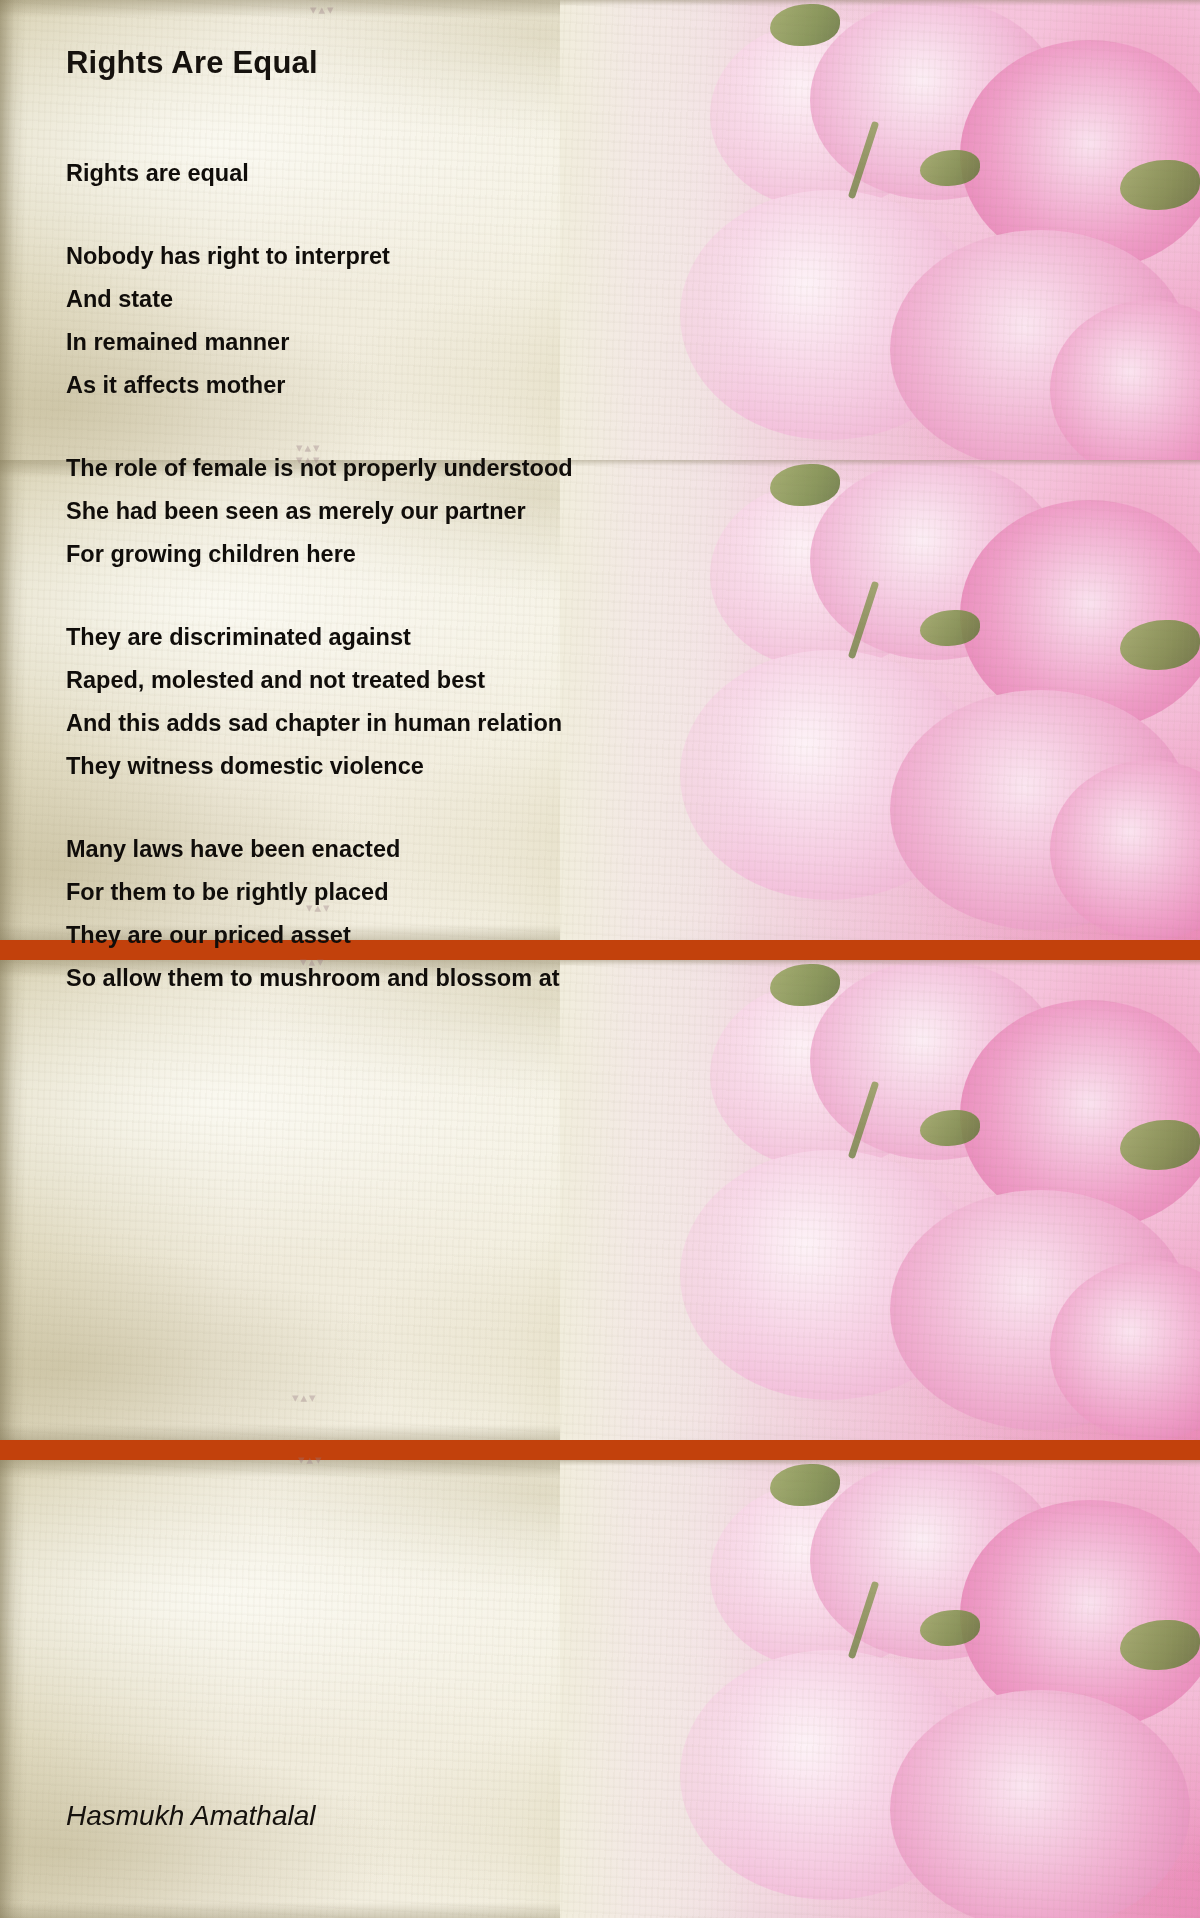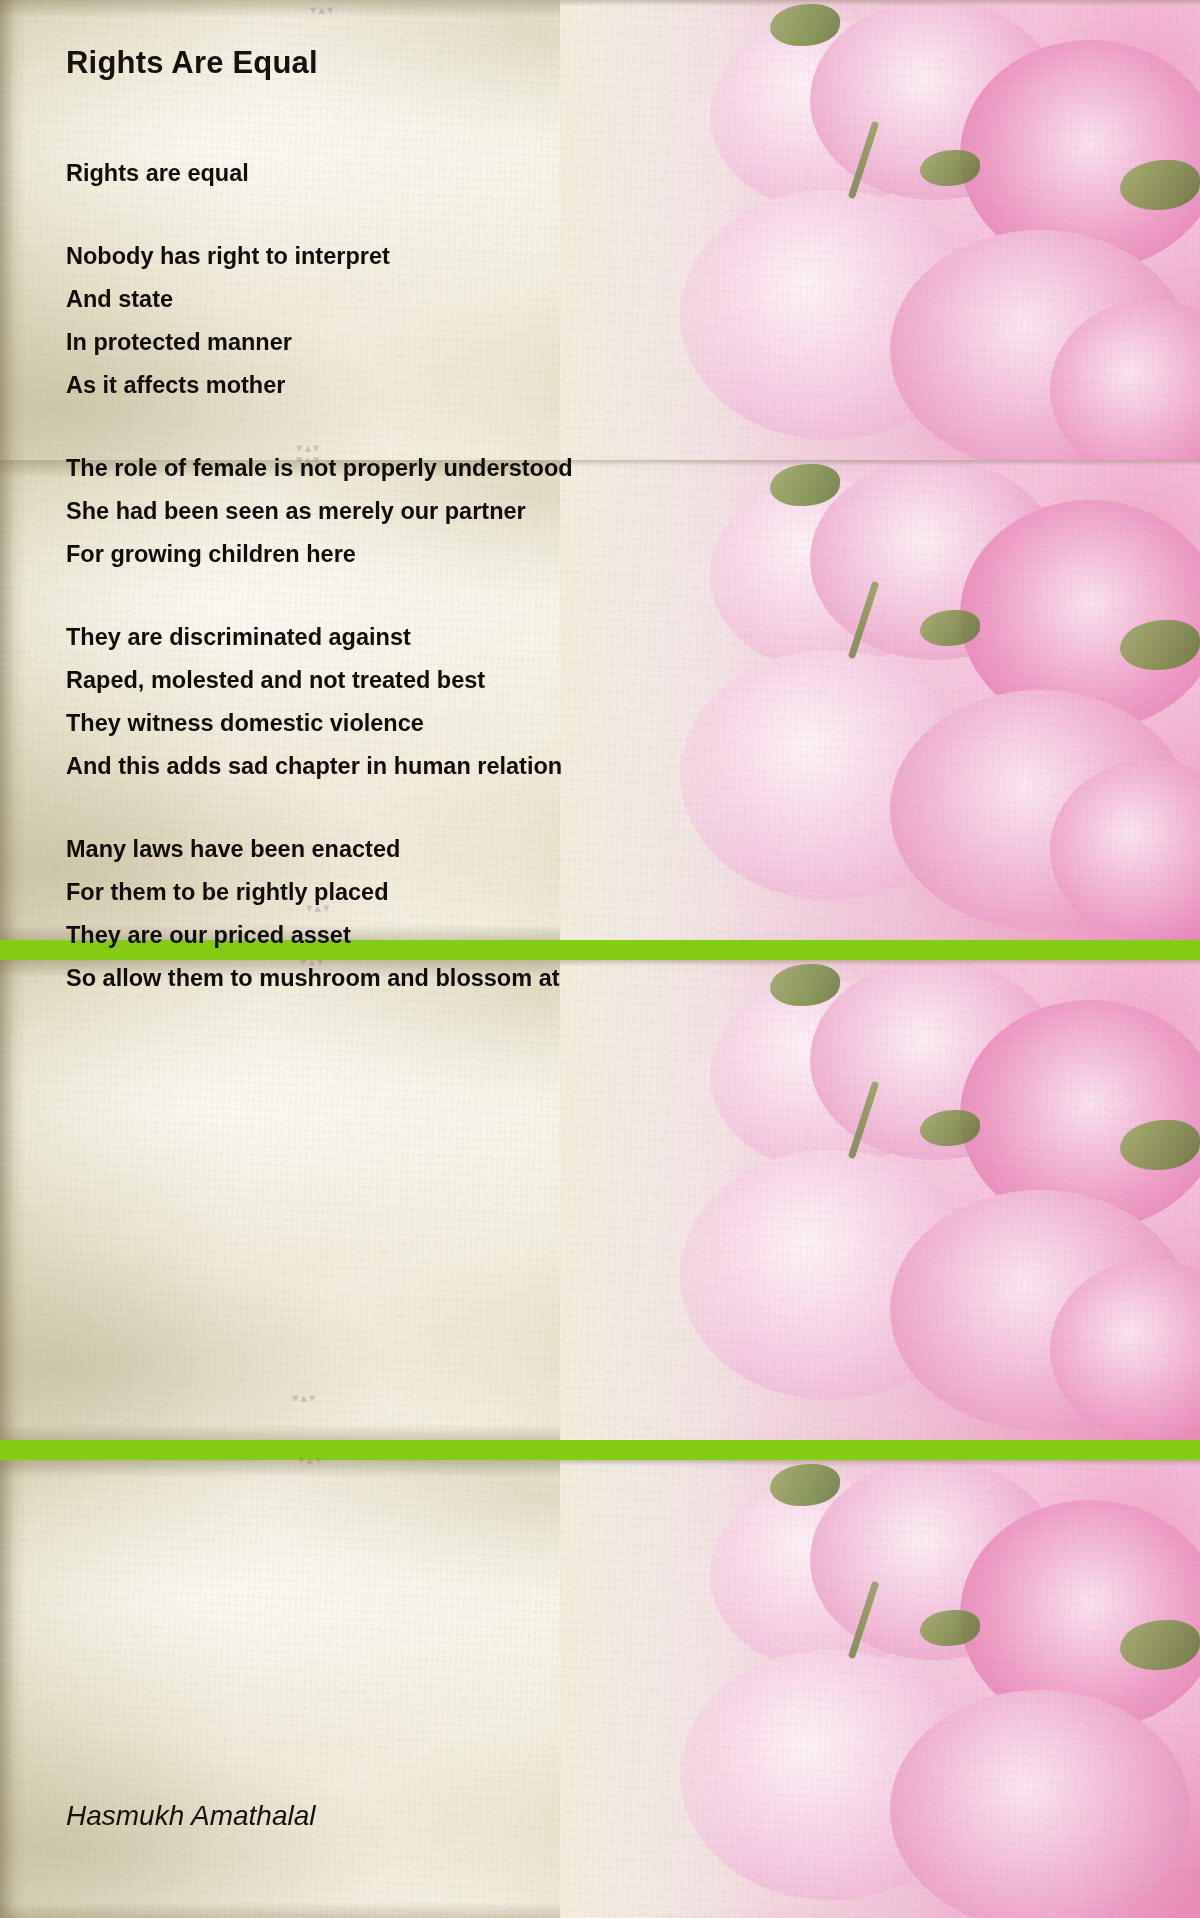--- a/index.html
+++ b/index.html
@@ -8,21 +8,21 @@
     background: #ffffff;
   }
   body {
     font-family: "Liberation Sans", sans-serif;
   }
   .page {
     position: relative;
     width: 1200px;
     height: 1918px;
     overflow: hidden;
-    background: #84cc16;
+    background: #c2410c;
   }
 
   
   .paper-tiles {
     position: absolute;
     inset: 0;
     z-index: 0;
   }
   .tile {
     position: absolute;
@@ -262,37 +262,37 @@
 
     <div class="poem-body">
 
       <div class="stanza">
         <div class="line">Rights are equal</div>
       </div>
 
       <div class="stanza">
         <div class="line">Nobody has right to interpret</div>
         <div class="line">And state</div>
-        <div class="line">In protected manner</div>
+        <div class="line">In remained manner</div>
         <div class="line">As it affects mother</div>
       </div>
 
       <div class="stanza">
         <div class="line">The role of female is not properly understood</div>
         <div class="line">She had been seen as merely our partner</div>
         <div class="line">For growing children here</div>
       </div>
 
 
 
       <div class="stanza">
         <div class="line">They are discriminated against</div>
         <div class="line">Raped, molested and not treated best</div>
+        <div class="line">And this adds sad chapter in human relation</div>
         <div class="line">They witness domestic violence</div>
-        <div class="line">And this adds sad chapter in human relation</div>
       </div>
 
       <div class="stanza">
         <div class="line">Many laws have been enacted</div>
         <div class="line">For them to be rightly placed</div>
         <div class="line">They are our priced asset</div>
         <div class="line">So allow them to mushroom and blossom at</div>
       </div>
 
     </div>

